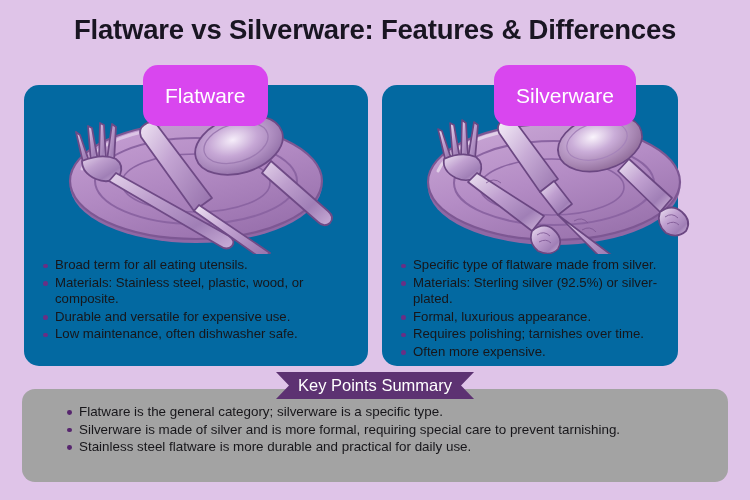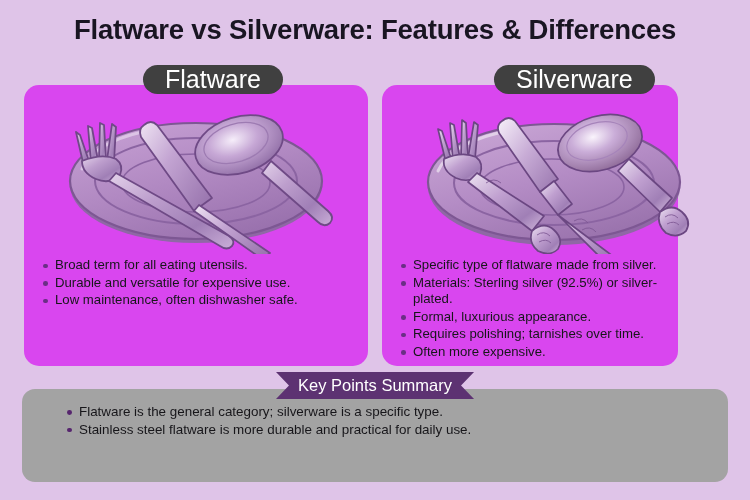--- a/index.html
+++ b/index.html
@@ -29,39 +29,39 @@
     letter-spacing: -0.2px;
     color: #191522;
     white-space: nowrap;
   }
 
   
   .panel {
     position: absolute;
     top: 85px;
     height: 281px;
-    background: #d946ef;
+    background: #0369a1;
     border-radius: 15px;
   }
   .panel-left  { left: 24px;  width: 344px; }
   .panel-right { left: 382px; width: 296px; }
 
   
   .panel-badge {
     position: absolute;
     top: 65px;
     height: 29px;
     line-height: 29px;
-    background: #404040;
+    background: #d946ef;
     color: #ffffff;
     border-radius: 15px;
-    font-size: 25px;
+    font-size: 21px;
     font-weight: 400;
     text-align: center;
-    padding: 0 22px;
+    padding: 16px 22px;
     z-index: 5;
     white-space: nowrap;
   }
   .badge-left  { left: 143px; }
   .badge-right { left: 494px; }
 
   
   .illustration {
     position: absolute;
     top: 14px;
@@ -214,20 +214,21 @@
       <g stroke="#6f4a86" stroke-width="1.8" stroke-linejoin="round">
         <ellipse cx="215" cy="46" rx="45" ry="28" transform="rotate(-17 215 46)" fill="url(#bowlL)"></ellipse>
         <ellipse cx="212" cy="44" rx="33" ry="19" transform="rotate(-17 212 44)" fill="none" stroke="#9d7bb2" stroke-width="1.3"></ellipse>
         <path d="M247 62 L304 112 Q311 118 306 124 Q300 129 294 123 L238 74 Z" fill="url(#metalL)"></path>
       </g>
     </svg>
   </div>
 
   <ul class="bullets">
     <li>Broad term for all eating utensils.</li>
+    <li>Materials: Stainless steel, plastic, wood, or composite.</li>
     <li>Durable and versatile for expensive use.</li>
     <li>Low maintenance, often dishwasher safe.</li>
   </ul>
 </div>
 
 <div class="panel-badge badge-left">Flatware</div>
 
 <div class="panel panel-right">
 
   <div class="illustration">
@@ -307,19 +308,20 @@
     <li>Requires polishing; tarnishes over time.</li>
     <li>Often more expensive.</li>
   </ul>
 </div>
 
 <div class="panel-badge badge-right">Silverware</div>
 
 <div class="summary-card">
   <ul class="summary-bullets">
     <li>Flatware is the general category; silverware is a specific type.</li>
+    <li>Silverware is made of silver and is more formal, requiring special care to prevent tarnishing.</li>
     <li>Stainless steel flatware is more durable and practical for daily use.</li>
   </ul>
 </div>
 
 <div class="summary-banner">
   <div class="ribbon">Key Points Summary</div>
 </div>
 
 </body></html>

